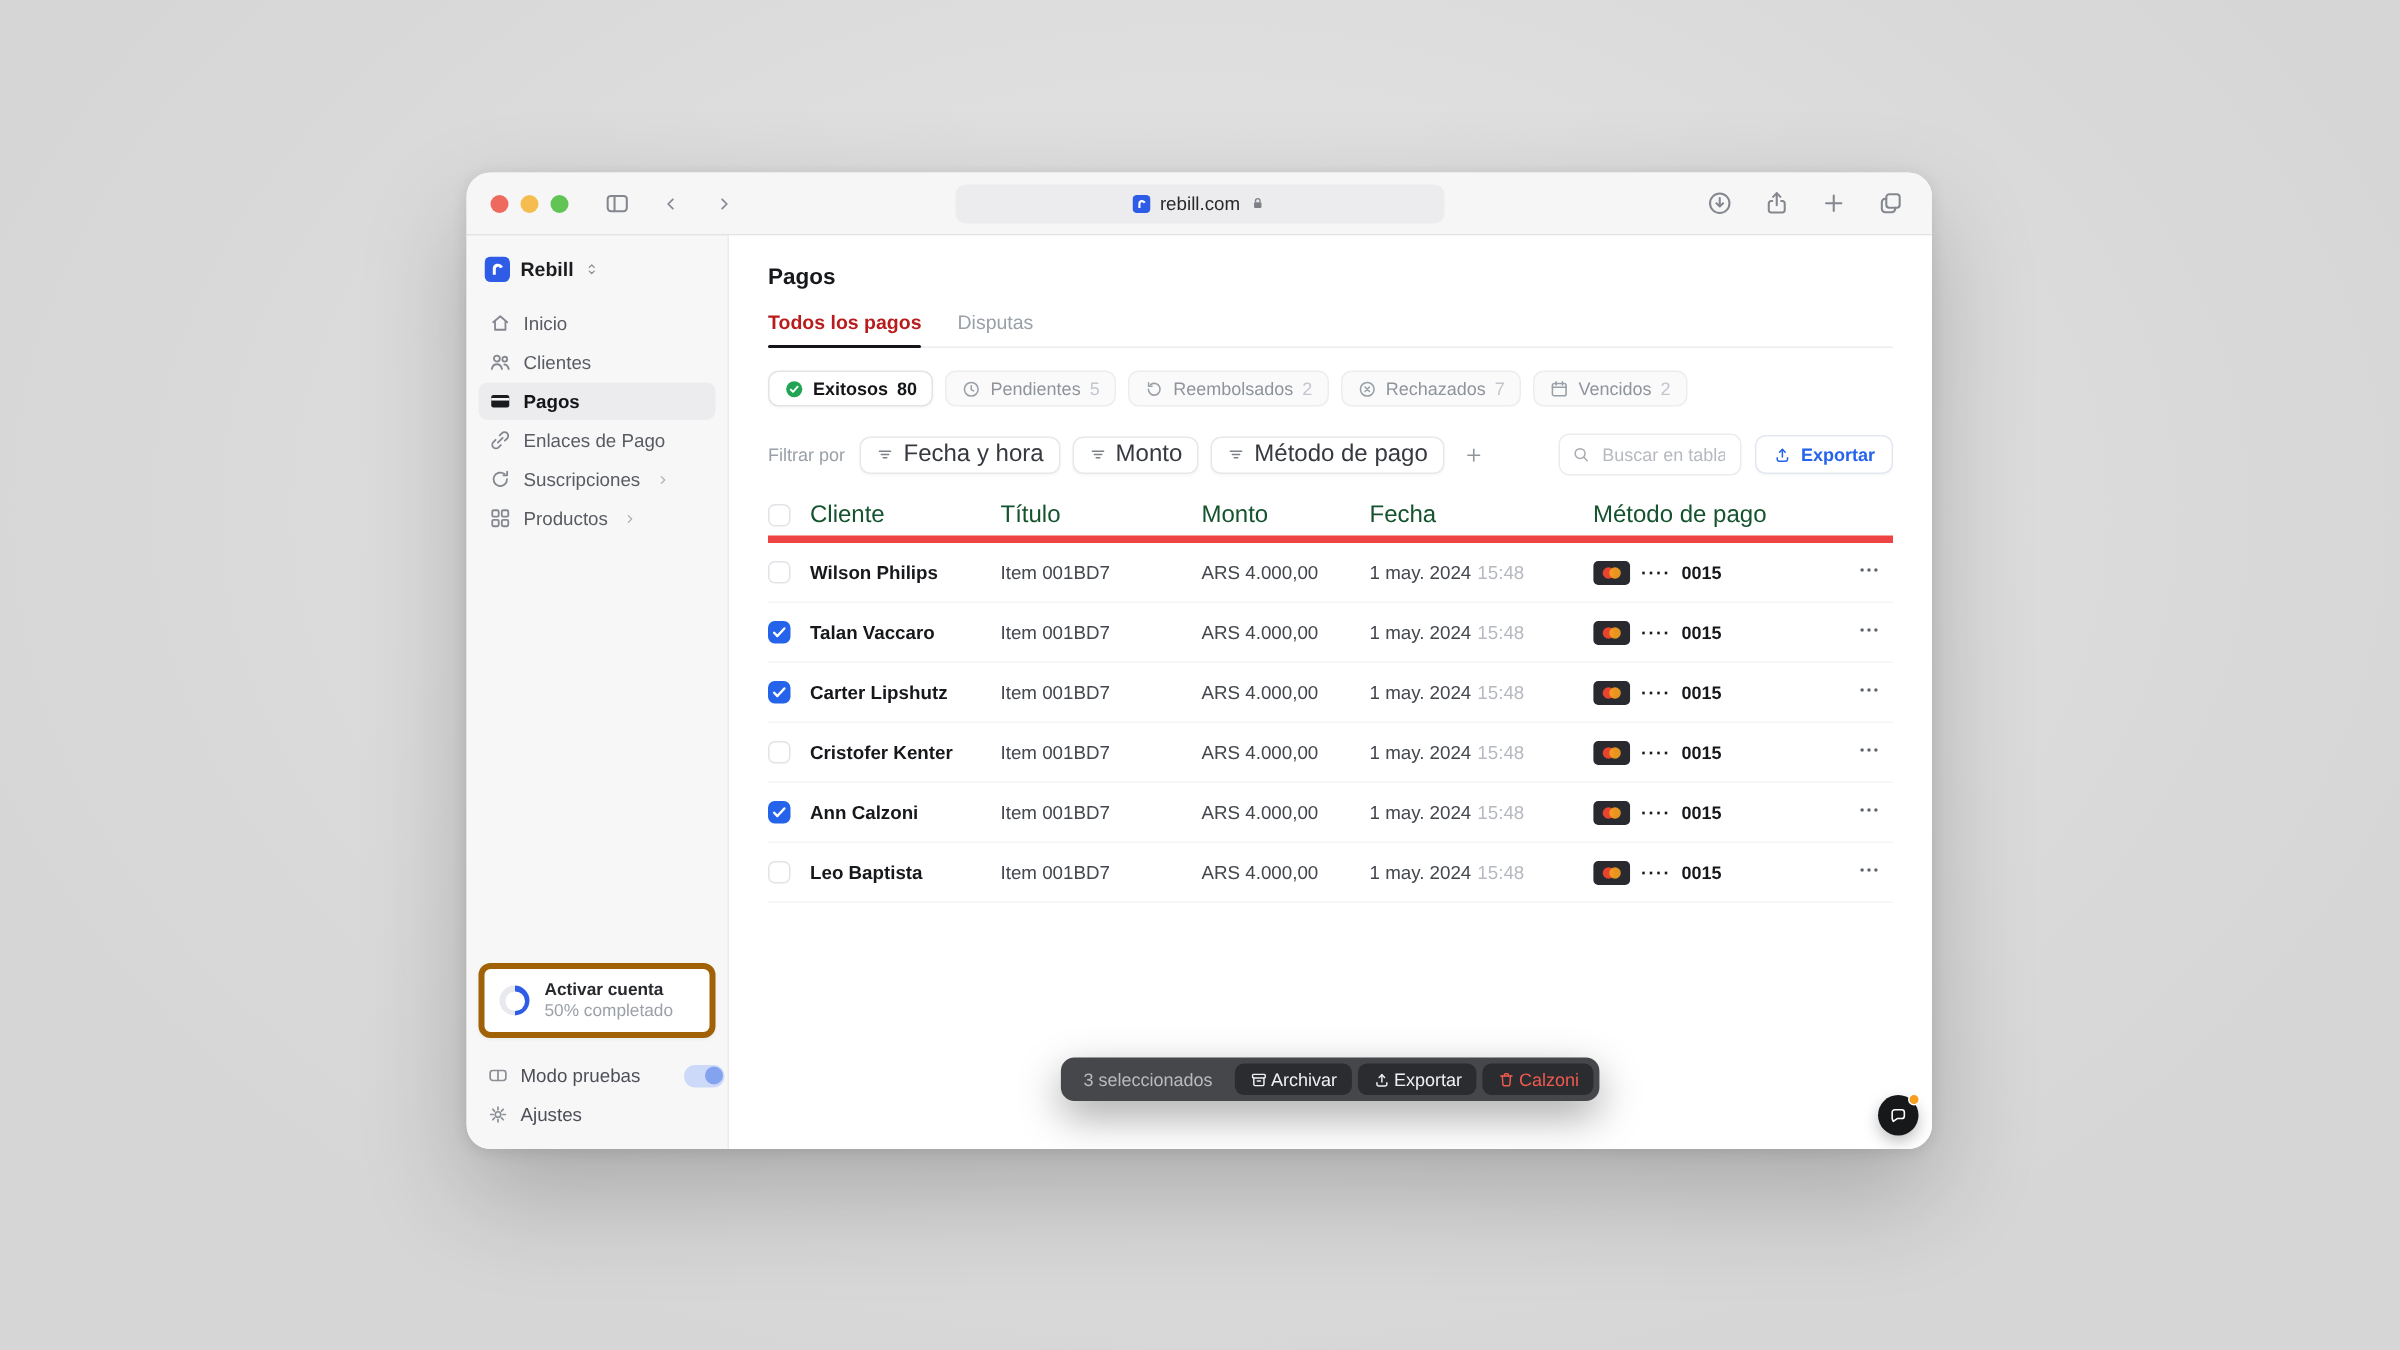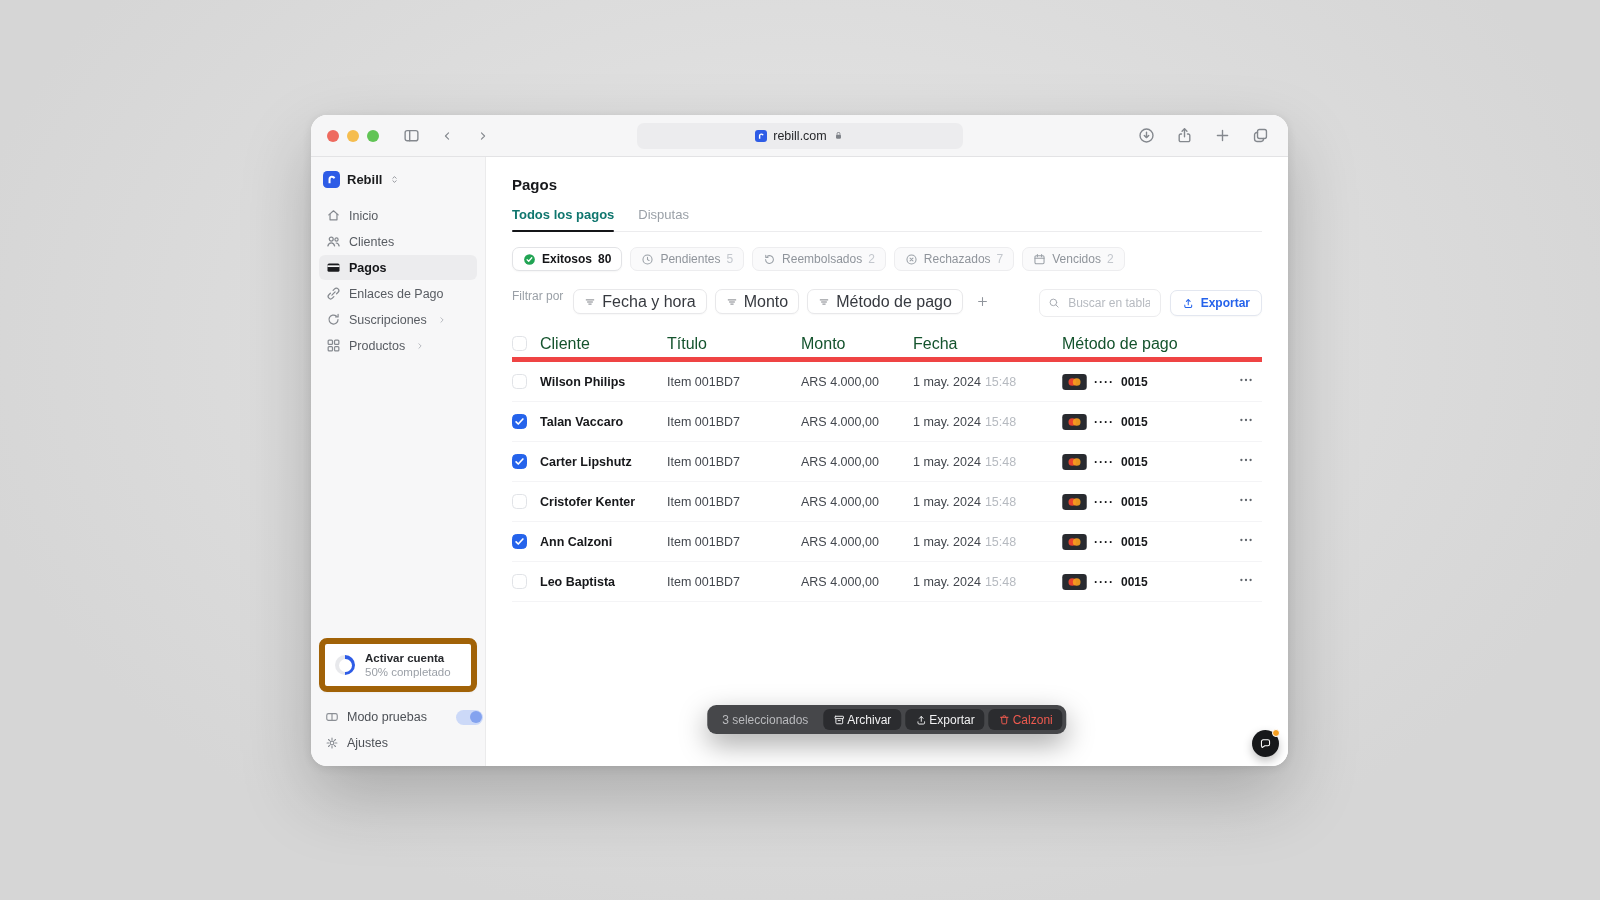--- a/index.html
+++ b/index.html
@@ -51,50 +51,50 @@
   .workspace .logo{width:17px;height:17px}
   .workspace .name{font-size:13px;font-weight:700;color:#1b1c1e}
   .workspace .selector{width:11px;height:11px;color:#8a8e94}
   .nav-item{display:flex;align-items:center;gap:8px;height:25px;padding:0 7px;
     border-radius:6px;font-size:12.5px;color:#585c62;margin-bottom:1px;cursor:pointer}
   .nav-item .icon{width:15px;height:15px;color:#85898f;flex:0 0 auto}
   .nav-item.active{background:#ececee;color:#141518;font-weight:600}
   .nav-item.active .icon{color:#1a1b1e}
   .nav-item .chev{width:10px;height:10px;color:#a9adb3;margin-left:2px}
   .sidebar-bottom{margin-top:auto}
-  .activation-card{background:#fff;border:6px solid #a16207;border-radius:8px;
+  .activation-card{background:#fff;border:4px solid #a16207;border-radius:8px;
     padding:8px 10px;display:flex;gap:10px;align-items:center;
     box-shadow:0 1px 2px rgba(0,0,0,.04);margin-bottom:12px;cursor:pointer}
   .ring{width:20px;height:20px;border-radius:50%;position:relative;flex:0 0 auto}
   .ring::after{content:"";position:absolute;inset:3.5px;background:#fff;border-radius:50%}
   .act-title{font-size:11.5px;font-weight:600;color:#27292d}
   .act-sub{font-size:11.5px;color:#9ba0a7;margin-top:2px}
   .side-row{display:flex;align-items:center;gap:8px;height:26px;padding:0 6px;
     font-size:12.5px;color:#4c5056;width:100%;text-align:right}
   .side-row .icon{width:14px;height:14px;color:#8b8f95}
   .toggle{margin-left:auto;width:27px;height:15px;border-radius:8px;background:#ccd9f8;position:relative}
   .toggle .knob{position:absolute;left:1.5px;top:1.5px;width:12px;height:12px;border-radius:50%;background:#84a3ef;transition:left .1s}
   .toggle.on .knob{left:13.5px}
 
   
   .content{flex:1;position:relative;padding:19px 26px 0;box-sizing:border-box;background:#fff}
   .page-title{font-size:15px;font-weight:700;color:#17181b;margin:0 0 14px}
   .tabs{display:flex;gap:24px;border-bottom:1px solid #ececee}
   .tab{font-size:13px;color:#9aa0a7;padding-bottom:9px;position:relative}
-  .tab.active{color:#0f766e;font-weight:600}
+  .tab.active{color:#b91c1c;font-weight:600}
   .tab.active::after{content:"";position:absolute;left:0;right:0;bottom:-1px;height:2px;background:#141518;border-radius:1px}
   .chips{display:flex;gap:8px;margin-top:15px}
   .chip{display:flex;align-items:center;gap:6px;height:24px;padding:0 10px;border-radius:7px;
     border:1px solid #ededef;background:#fafafb;font-size:12px;color:#8f949b}
   .chip .icon{width:13px;height:13px;color:#9aa0a7}
   .chip .count{color:#c3c7cd}
   .chip.active{background:#fff;border-color:#e2e3e6;color:#141518;font-weight:600;box-shadow:0 1px 2px rgba(0,0,0,.04)}
   .chip.active .count{color:#141518}
 
-  .filter-row{display:flex;align-items:flex-start;margin-top:18px}
+  .filter-row{display:flex;align-items:center;margin-top:18px}
   .filter-label{font-size:12px;color:#9aa0a7;margin-right:10px}
   .fchip{display:flex;align-items:center;gap:6px;height:25px;padding:0 10px;border-radius:7px;
     border:1px solid #e8e8ea;background:#fff;font-size:16px;color:#36393f;margin-right:8px;
     box-shadow:0 1px 1.5px rgba(0,0,0,.03)}
   .fchip .icon{width:12px;height:12px;color:#7d8187}
   .add-filter{width:24px;height:24px;color:#8f949b;display:flex;align-items:center;justify-content:center}
   .add-filter .icon{width:13px;height:13px}
   .right-tools{margin-left:auto;display:flex;gap:9px;align-items:center}
   .searchbox{display:flex;align-items:center;gap:6px;height:26px;width:104px;padding:0 8px;
     border:1px solid #ececee;border-radius:7px;background:#fff;box-sizing:content-box}

